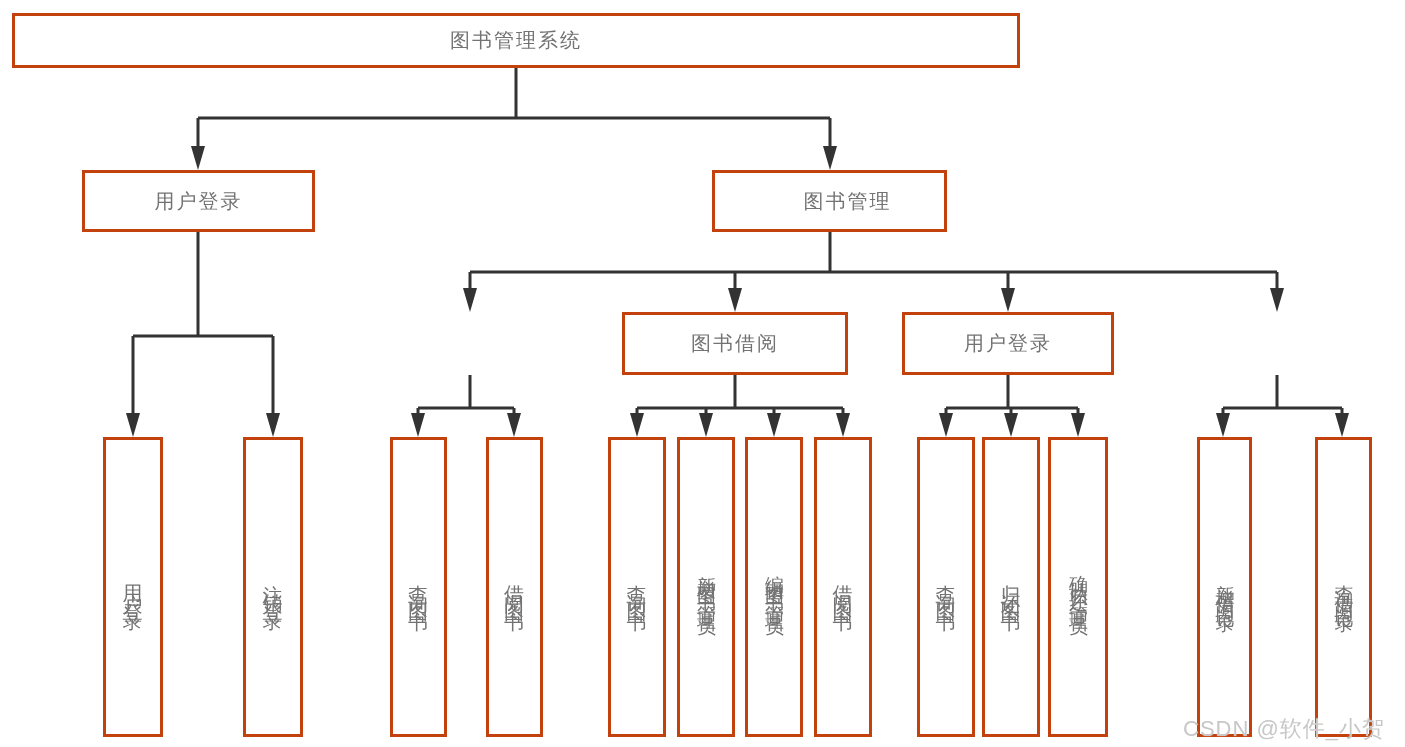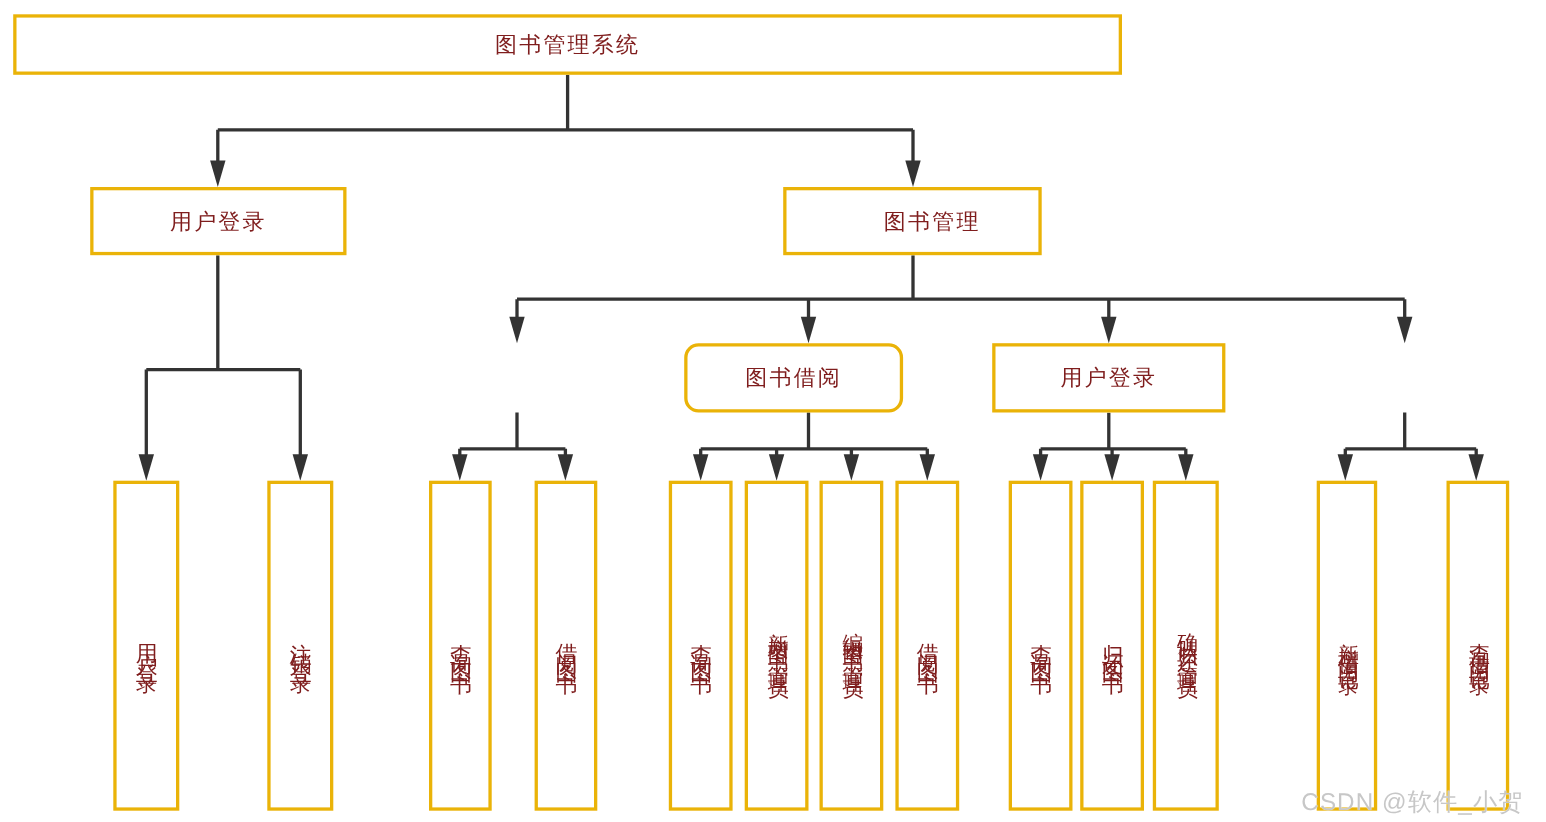--- a/index.html
+++ b/index.html
@@ -12,47 +12,47 @@
     overflow:hidden;
   }
   svg.connectors {
     position:absolute; left:0; top:0;
     width:1405px; height:747px;
     pointer-events:none;
   }
   .node {
     position:absolute;
     box-sizing:border-box;
-    border:3px solid #eab308;
+    border:3px solid #c2410c;
     background:#ffffff;
     display:flex;
     align-items:center;
     justify-content:center;
     font-size:20px;
-    color:#7f1d1d;
+    color:#737373;
     white-space:nowrap;
   }
   .h-node { letter-spacing:2px; }
   .v-node {
     writing-mode:vertical-rl;
     text-orientation:mixed;
     letter-spacing:9px;
     line-height:1.1;
     top:437px; height:300px;
   }
   .v-long { font-size:19px; letter-spacing:6px; }
 
   
   #n-root        { left:12px;  top:13px;  width:1008px; height:55px; }
   
   #n-user-login  { left:82px;  top:170px; width:233px;  height:62px; }
   #n-book-mgmt   { left:712px; top:170px; width:235px;  height:62px;padding-left:36px; }
   
   #n-newbook     { left:362px;  top:312px; width:216px; height:63px; }
-  #n-bookborrow  { left:622px;  top:312px; width:199px; height:63px;border-radius:13px; }
+  #n-bookborrow  { left:622px;  top:312px; width:226px; height:63px; }
   #n-currborrow  { left:902px;  top:312px; width:212px; height:63px; }
   #n-borrowrec   { left:1172px; top:312px; width:211px; height:63px; }
   
   #l-userlogin   { left:103px;  width:60px; }
   #l-logout      { left:243px;  width:60px; }
   #l-nb-query    { left:390px;  width:57px; }
   #l-nb-borrow   { left:486px;  width:57px; }
   #l-bb-query    { left:608px;  width:58px; }
   #l-bb-add      { left:677px;  width:58px; }
   #l-bb-edit     { left:745px;  width:58px; }

